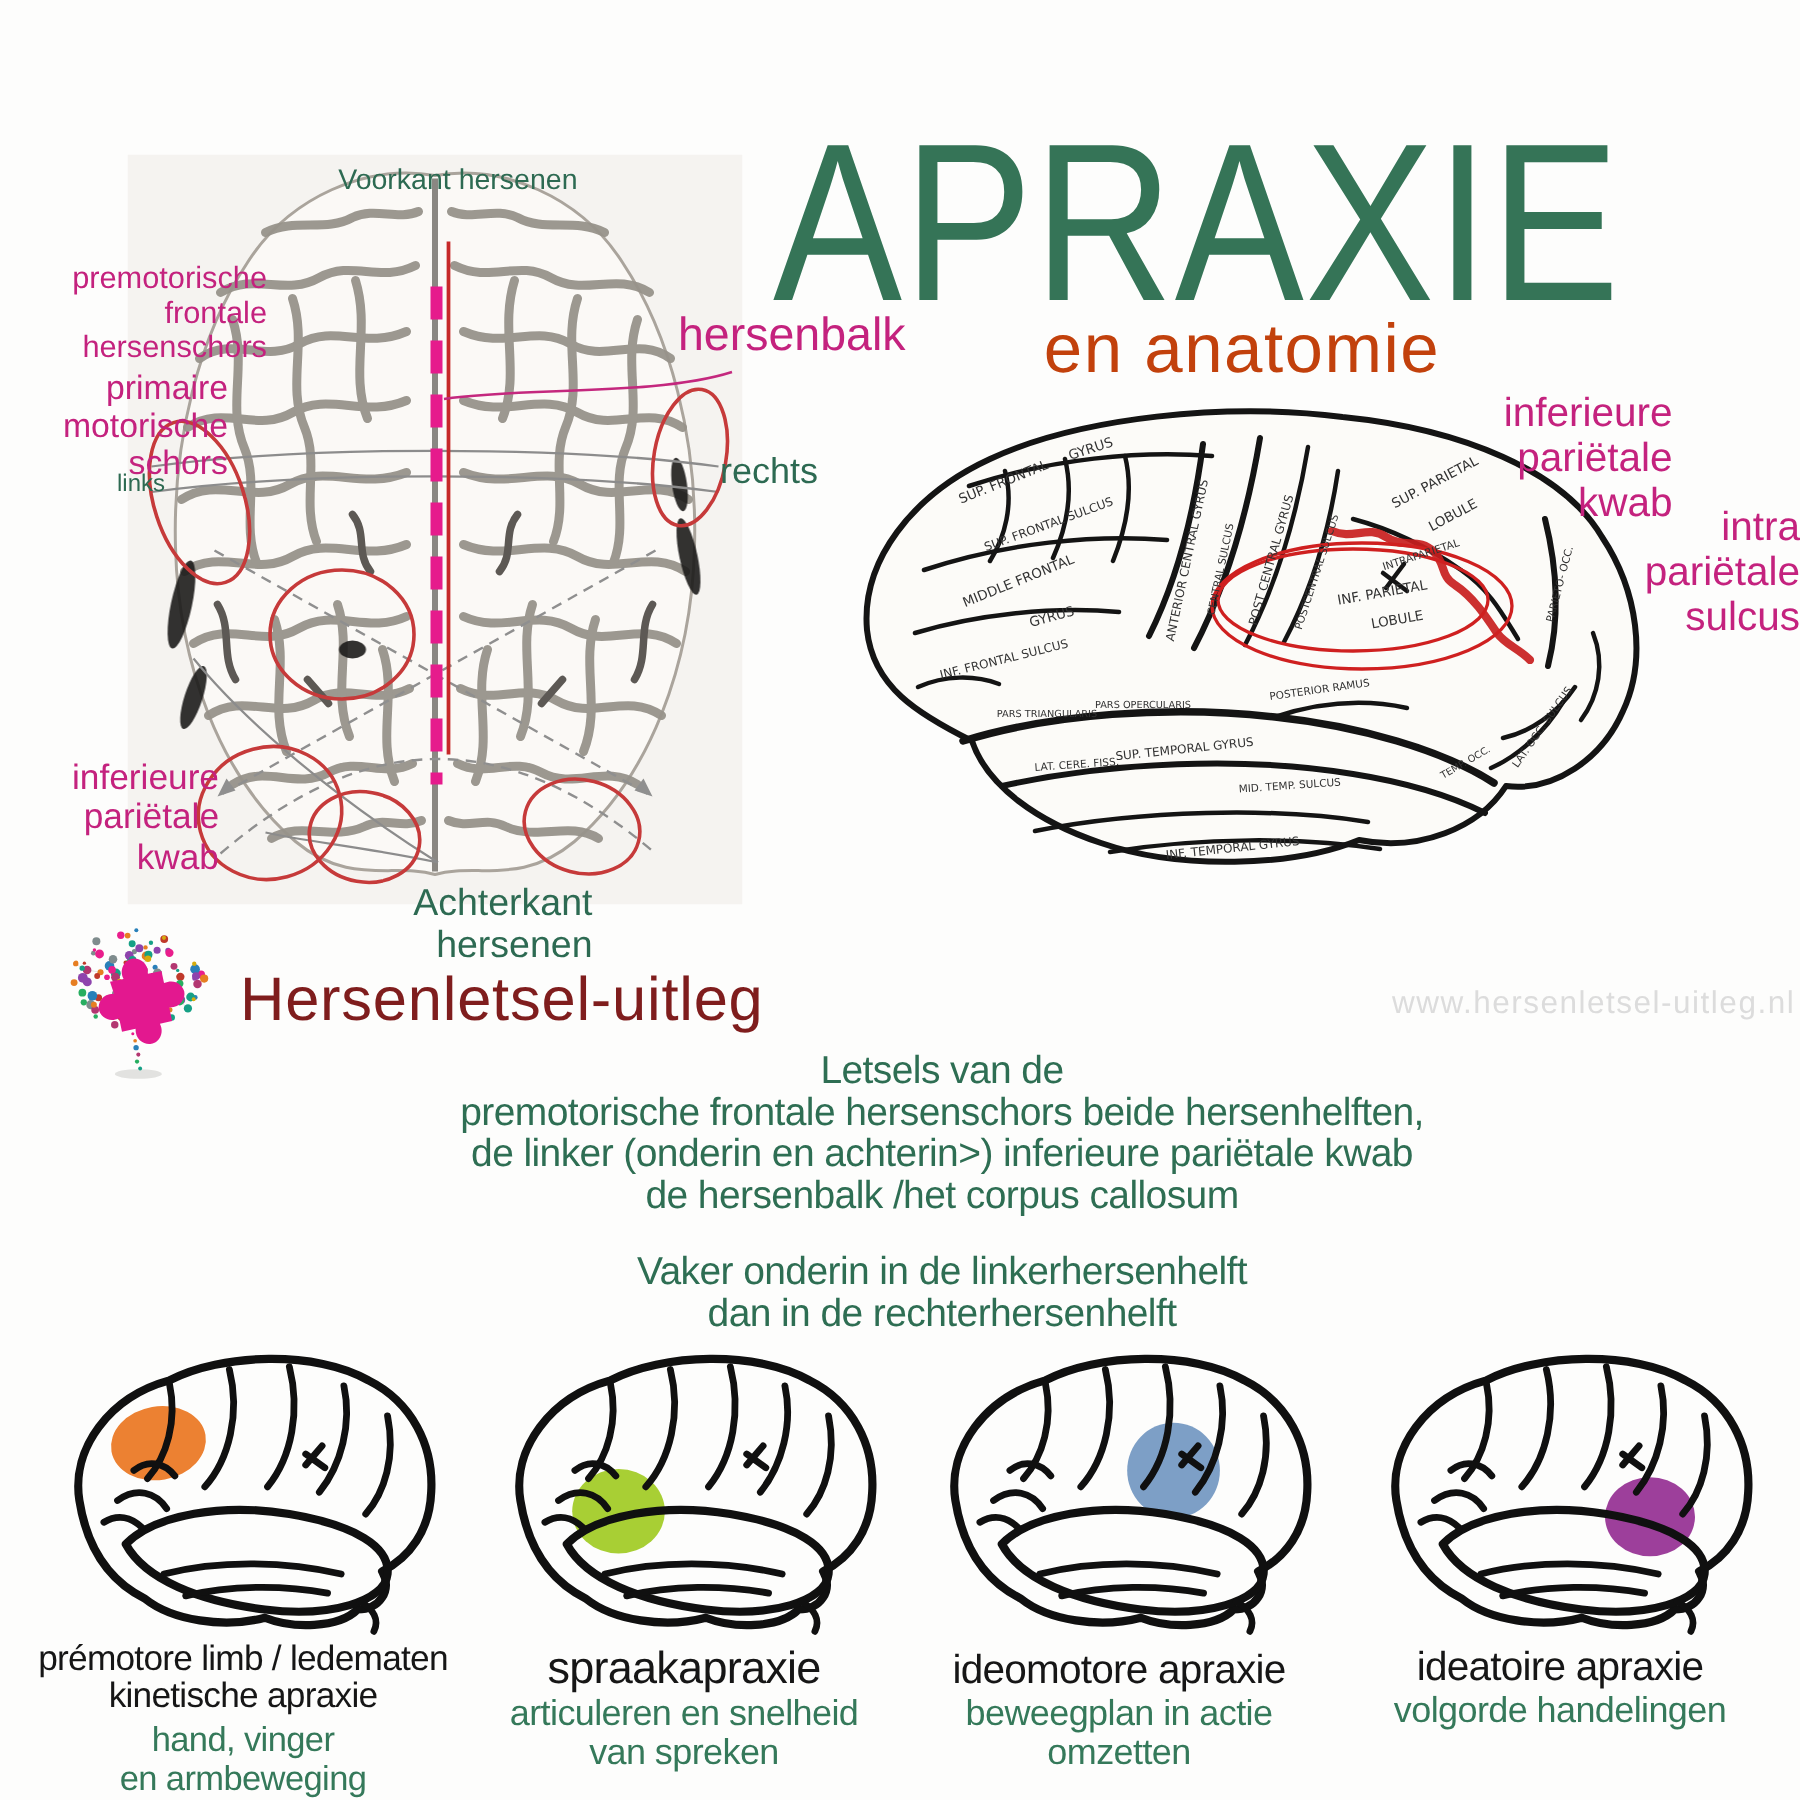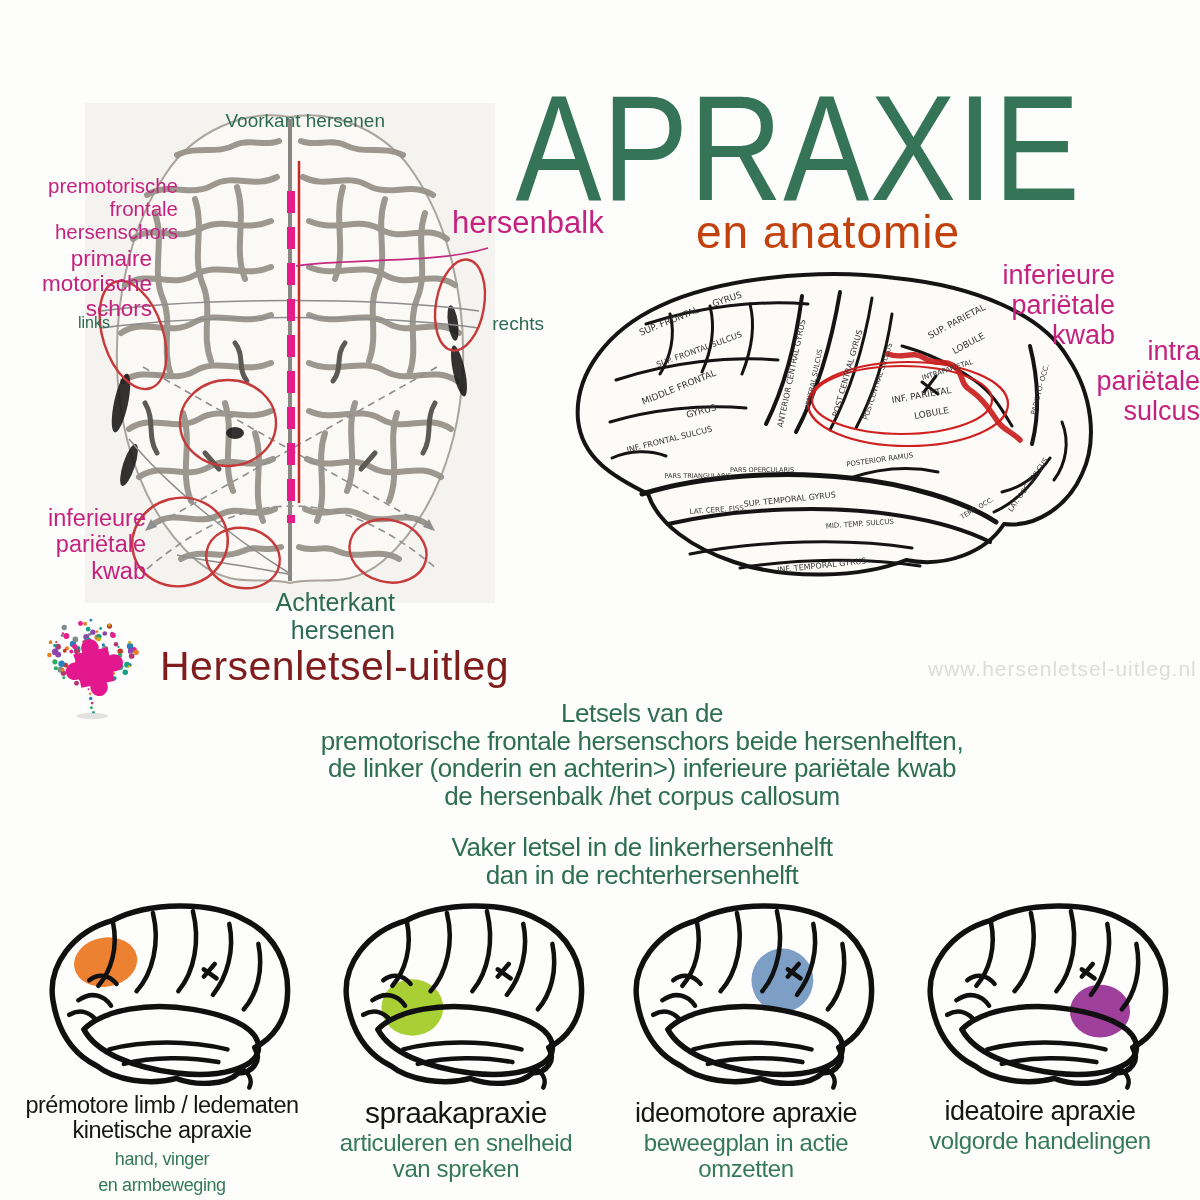--- a/index.html
+++ b/index.html
@@ -9,29 +9,29 @@
   .lbl{position:absolute;text-align:right;line-height:1.12;}
   .magenta{color:#c4227e;}
   .green{color:#2d6a52;}
   .title{position:absolute;left:398px;top:62px;width:800px;text-align:center;
          color:#357457;font-size:150px;font-weight:normal;letter-spacing:1px;
          transform:scaleX(.86);transform-origin:center top;white-space:nowrap;}
   .subtitle{position:absolute;left:528px;top:205px;width:600px;text-align:center;
          color:#c2410c;font-size:46px;letter-spacing:1px;}
   .brand-name{position:absolute;left:160px;top:643px;color:#7f1d1d;font-size:41px;letter-spacing:.5px;}
   .brand-url{position:absolute;left:928px;top:657px;color:#dcdcdc;font-size:21px;letter-spacing:1px;}
-  .paragraph{position:absolute;left:92px;top:700px;width:1100px;text-align:center;
+  .paragraph{position:absolute;left:78px;top:700px;width:1100px;text-align:center;
          color:#2e6e53;font-size:26px;line-height:27.5px;letter-spacing:-0.4px;}
   .paragraph .gap{height:24px;}
   .bottom-col{position:absolute;top:893px;width:292px;text-align:center;}
   .bottom-col svg{display:block;margin:0 auto;}
   .cap-title{color:#161616;font-size:27px;line-height:28px;letter-spacing:-0.5px;}
   .cap-sub{color:#35795a;font-size:24px;line-height:26px;letter-spacing:-0.4px;margin-top:3px;}
   .c1 .cap-title{font-size:23.5px;line-height:25px;}
-  .c1 .cap-sub{font-size:18px;}
+  .c1 .cap-sub{font-size:23px;}
   .c2 .cap-title{font-size:30px;margin-top:6px;}
   svg text{font-family:"DejaVu Sans",sans-serif;}
 </style>
 </head>
 <body>
 
 <svg width="0" height="0" style="position:absolute" aria-hidden="true">
   <defs>
     <g id="cartoon-brain" fill="none" stroke="#101010" stroke-width="6" stroke-linecap="round" stroke-linejoin="round">
       <path d="M30,118 C24,80 52,42 96,30 C134,10 204,8 242,30 C274,46 290,78 288,112 C287,140 272,160 252,170 C260,184 250,198 234,198 C220,212 186,212 166,204 C136,212 98,206 78,190 C54,178 36,156 30,118 Z"></path>
@@ -128,21 +128,21 @@
   <div>premotorische</div>
   <div>frontale</div>
   <div>hersenschors</div>
 </div>
 <div class="lbl magenta" style="left:0px;top:246px;width:152px;font-size:22.5px">
   <div>primaire</div>
   <div>motorische</div>
   <div>schors</div>
 </div>
 <div class="lbl green" style="left:40px;top:314px;width:70px;font-size:16px">links</div>
-<div class="lbl green" style="left:480px;top:313px;width:64px;font-size:19px">rechts</div>
+<div class="lbl green" style="left:480px;top:302px;width:64px;font-size:24px">rechts</div>
 <div class="lbl magenta" style="left:452px;top:206px;width:150px;font-size:31px;font-weight:normal">hersenbalk</div>
 <div class="lbl magenta" style="left:4px;top:505px;width:142px;font-size:23.5px">
   <div>inferieure</div>
   <div>pariëtale</div>
   <div>kwab</div>
 </div>
 <div class="lbl green" style="left:205px;top:588px;width:190px;font-size:25px">Achterkant hersenen</div>
 
 <svg class="abs" style="left:550px;top:262px" width="560" height="345" viewBox="0 0 560 345">
   <path d="M28,158 C24,112 58,68 110,44 C170,16 268,6 345,16 C425,24 492,52 518,96 C542,132 548,178 532,212 C518,244 486,266 454,262 C436,290 396,306 356,298 C312,316 236,318 184,300 C142,286 108,262 98,232 C62,214 32,196 28,158 Z" fill="#fcfbf8" stroke="#141414" stroke-width="4" stroke-linejoin="round"></path>
@@ -333,21 +333,21 @@
 </svg>
 <div class="brand-name">Hersenletsel-uitleg</div>
 <div class="brand-url">www.hersenletsel-uitleg.nl</div>
 
 <div class="paragraph">
   <div>Letsels van de</div>
   <div>premotorische frontale hersenschors beide hersenhelften,</div>
   <div>de linker (onderin en achterin&gt;) inferieure pariëtale kwab</div>
   <div>de hersenbalk /het corpus callosum</div>
   <div class="gap"></div>
-  <div>Vaker letsel in de linkerhersenhelft</div>
+  <div>Vaker onderin in de linkerhersenhelft</div>
   <div>dan in de rechterhersenhelft</div>
 </div>
 
 <div class="bottom-col c1" style="left:16px">
   <svg width="284" height="200" viewBox="0 0 300 220">
     <ellipse cx="88" cy="76" rx="35" ry="27" transform="rotate(-10 88 76)" fill="#ec8132"></ellipse>
     <use href="#cartoon-brain"></use>
   </svg>
   <div class="cap-title">
     <div>prémotore limb / ledematen</div>

